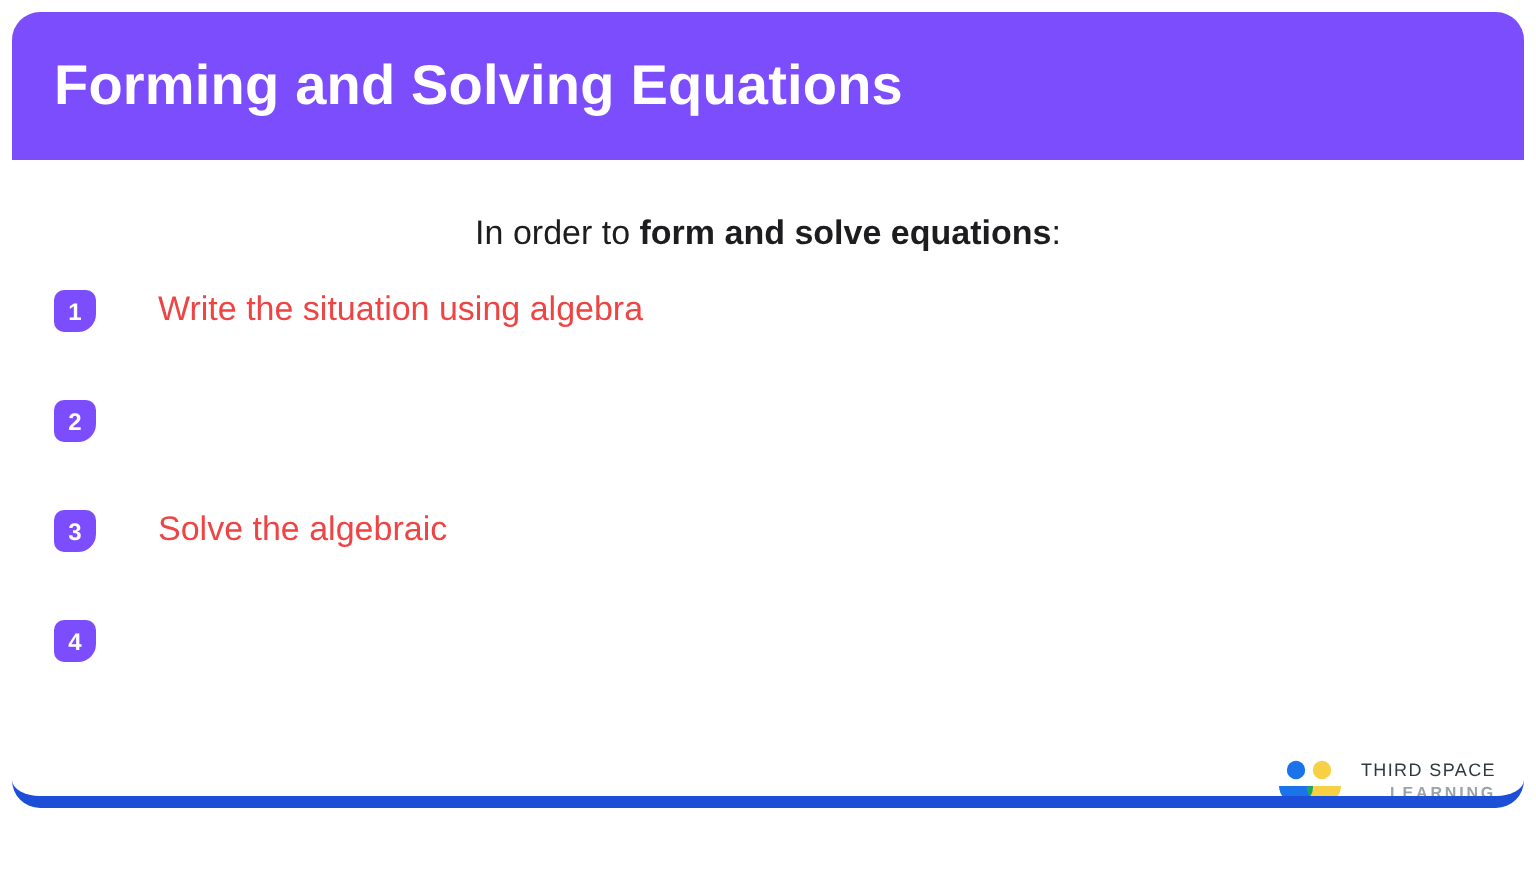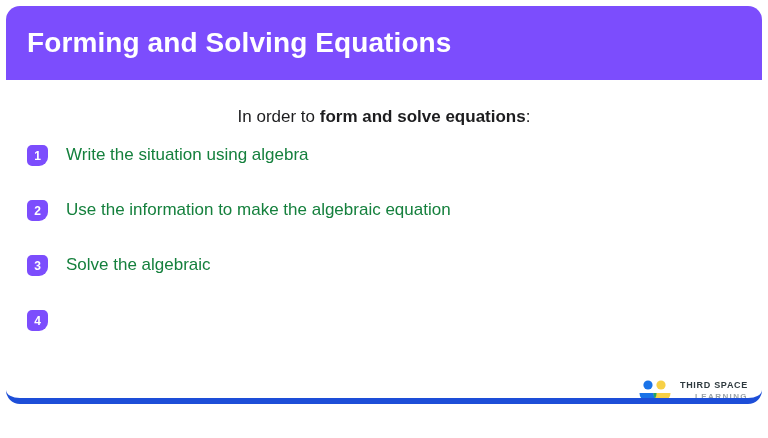--- a/index.html
+++ b/index.html
@@ -85,23 +85,23 @@
     font-size: 12px;
     font-weight: bold;
     display: flex;
     align-items: center;
     justify-content: center;
     border-radius: 5px 5px 9px 5px;
     box-sizing: border-box;
   }
 
   .step-text {
-    margin-left: 18px;
+    margin-left: 31px;
     font-size: 17px;
-    color: #15803d;
+    color: #ef4444;
     line-height: 1.2;
   }
 
   .logo {
     position: absolute;
     right: 14px;
     bottom: 26px;
     display: flex;
     align-items: center;
   }
@@ -115,21 +115,21 @@
   .logo-text {
     margin-left: 8px;
     display: flex;
     flex-direction: column;
     align-items: flex-end;
     line-height: 1;
   }
 
   .logo-line1 {
     font-size: 9px;
-    font-weight: bold;
+    font-weight: normal;
     color: #2f3a3f;
     letter-spacing: 0.7px;
   }
 
   .logo-line2 {
     font-size: 8px;
     font-weight: bold;
     color: #9aa3a8;
     letter-spacing: 1.4px;
     margin-top: 3px;
@@ -150,21 +150,20 @@
       <span>In order to </span><span class="bold">form and solve equations</span><span>:</span>
     </div>
 
     <ul class="steps">
       <li class="step">
         <span class="badge">1</span>
         <span class="step-text">Write the situation using algebra</span>
       </li>
       <li class="step">
         <span class="badge">2</span>
-        <span class="step-text">Use the information to make the algebraic equation</span>
       </li>
       <li class="step">
         <span class="badge">3</span>
         <span class="step-text">Solve the algebraic</span>
       </li>
       <li class="step">
         <span class="badge">4</span>
       </li>
     </ul>
 

